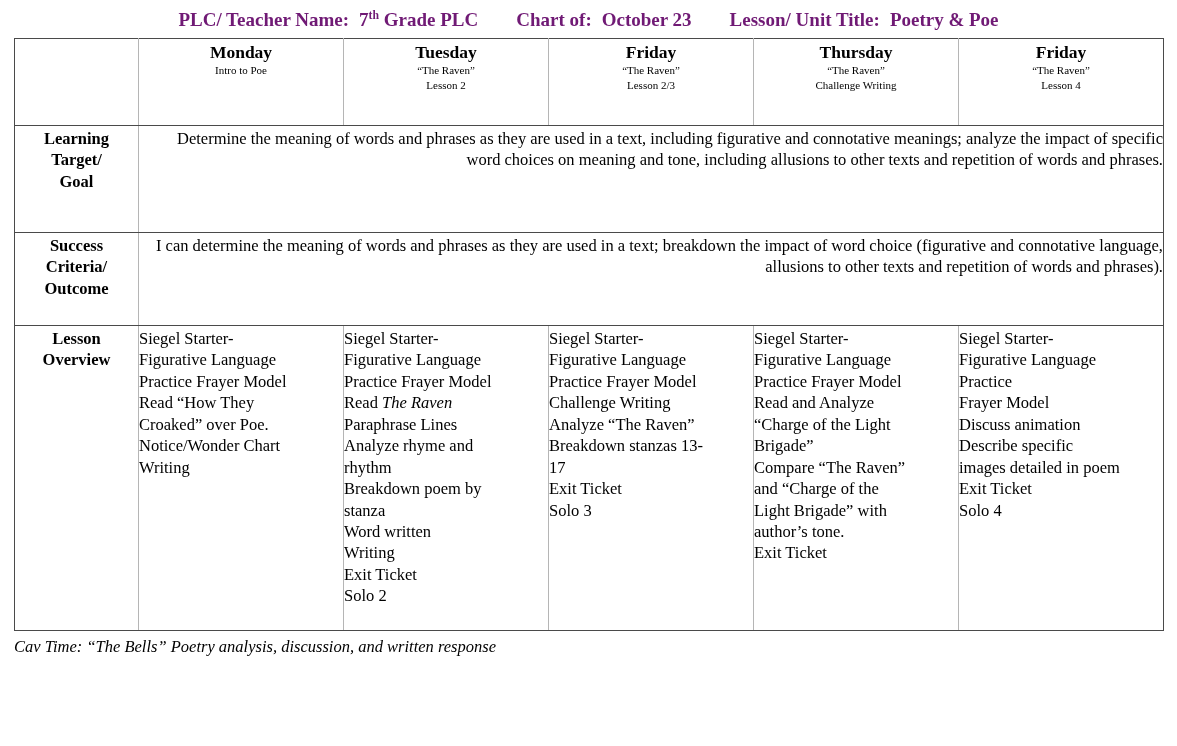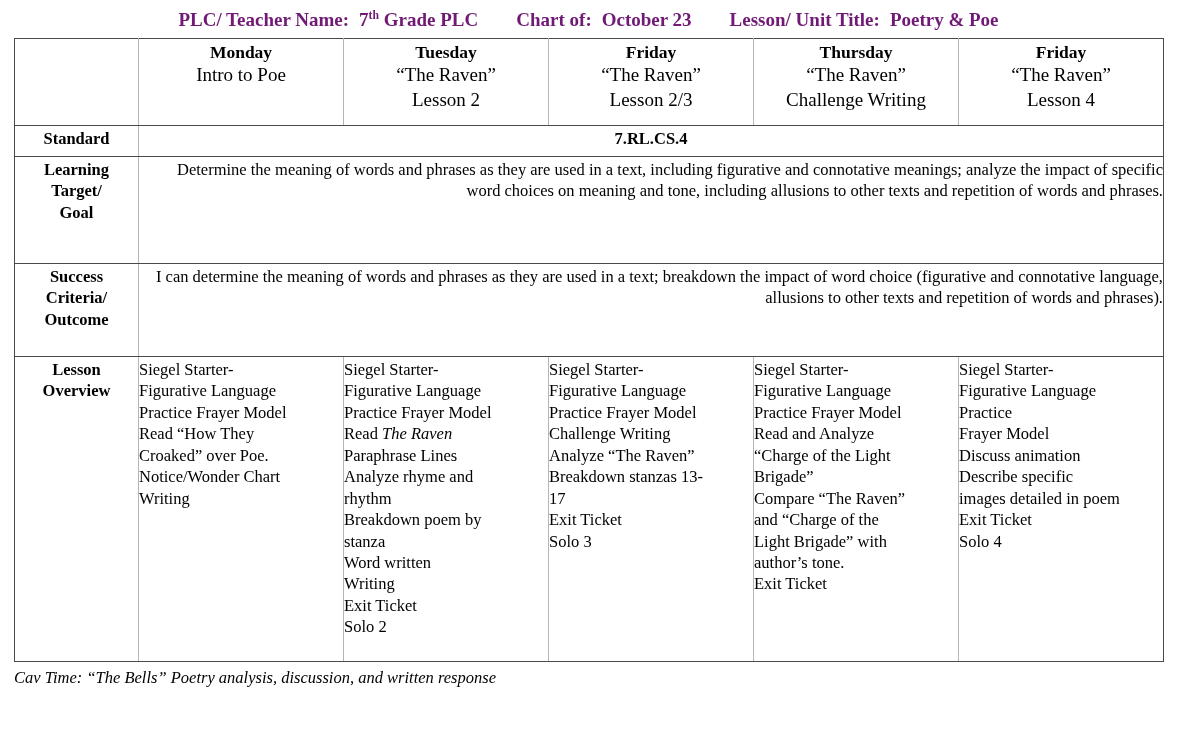--- a/index.html
+++ b/index.html
@@ -85,21 +85,21 @@
     padding-top: 4px;
   }
   .dayhead .dname {
     font-weight: bold;
     font-size: 17.5px;
     display: block;
     line-height: 1.28;
   }
   .dayhead .dsub {
     display: block;
-    font-size: 19px;
+    font-size: 11px;
     line-height: 1.30;
   }
 
   .corner-cell { border-left-color: #4a4a4a; }
 
   .standard-val {
     text-align: center;
     font-weight: bold;
     font-size: 16.5px;
     vertical-align: middle;
@@ -199,24 +199,20 @@
         <span class="dsub">“The Raven”</span>
         <span class="dsub">Challenge Writing</span>
       </td>
       <td class="dayhead">
         <span class="dname">Friday</span>
         <span class="dsub">“The Raven”</span>
         <span class="dsub">Lesson 4</span>
       </td>
     </tr>
 
-    <tr class="r-standard">
-      <td class="rowlabel">Standard</td>
-      <td class="standard-val" colspan="5">7.RL.CS.4</td>
-    </tr>
 
     <tr class="r-target">
       <td class="rowlabel">
         <span>Learning</span><br>
         <span>Target/</span><br>
         <span>Goal</span>
       </td>
       <td class="para-cell" colspan="5">Determine the meaning of words and phrases as they are used in a text, including figurative and connotative meanings; analyze the impact of specific word choices on meaning and tone, including allusions to other texts and repetition of words and phrases.</td>
     </tr>
 

